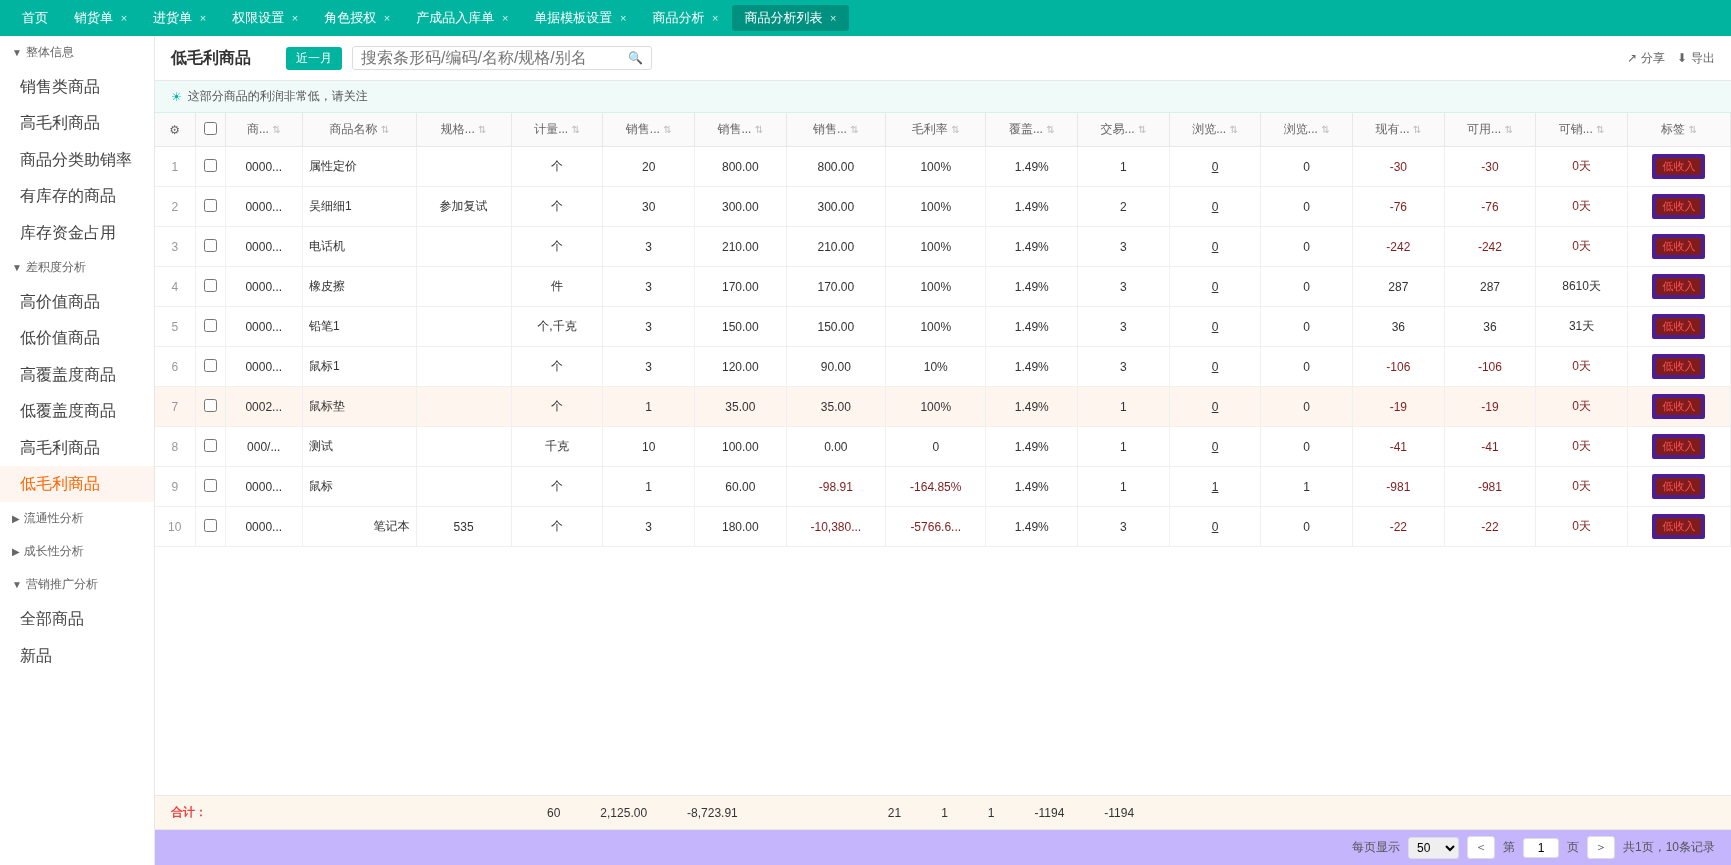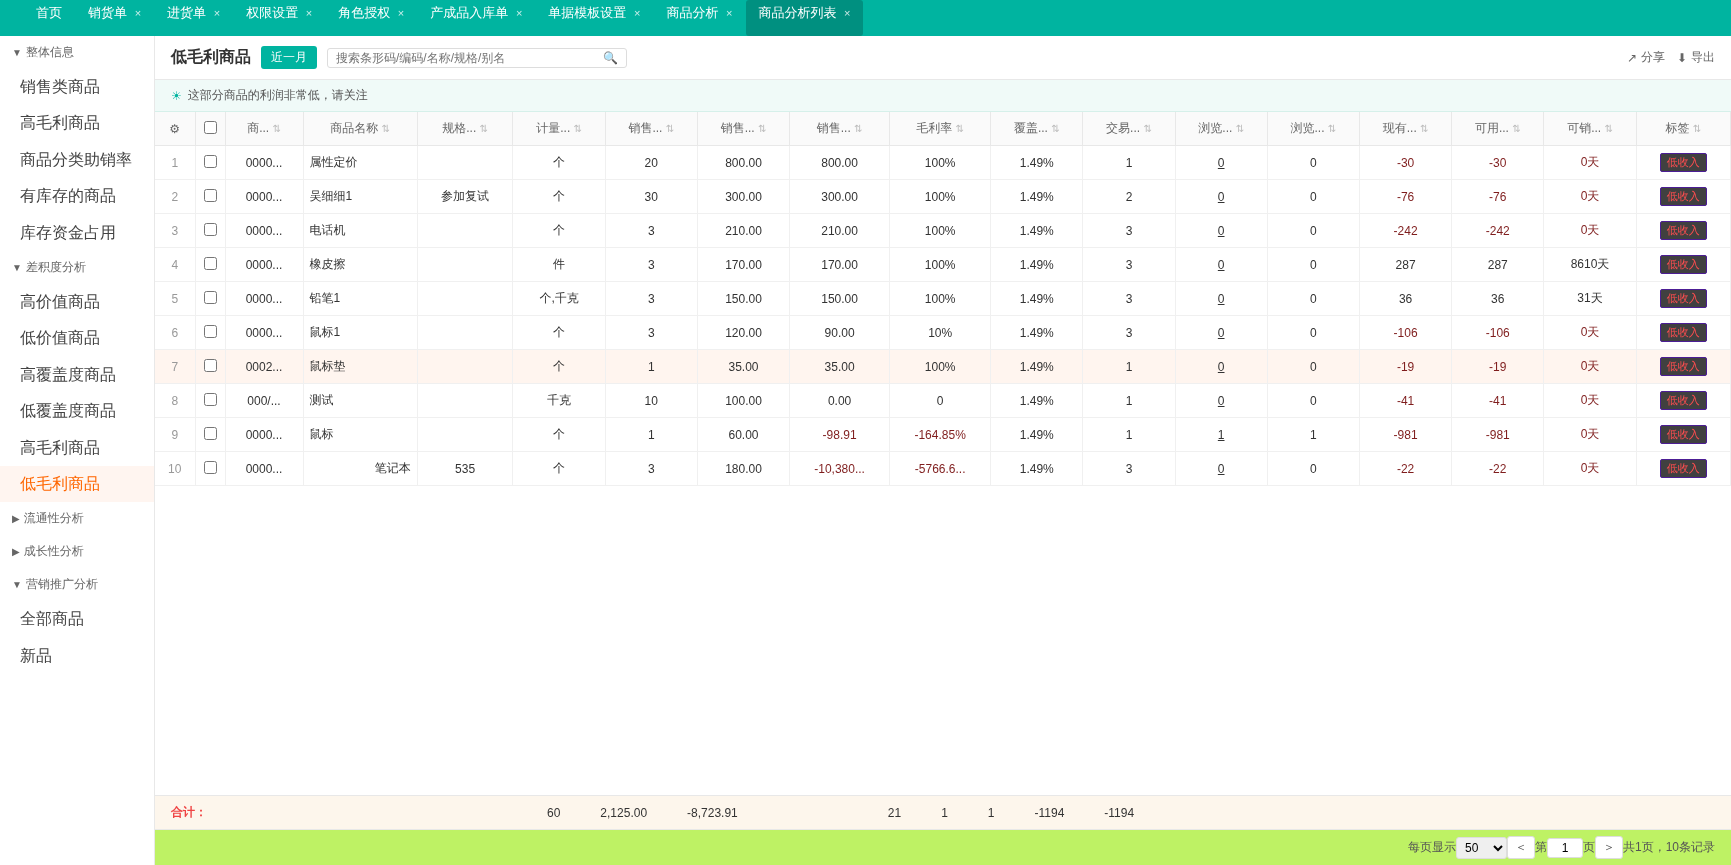--- a/index.html
+++ b/index.html
@@ -2,22 +2,23 @@
 <html><head>
   <meta charset="utf-8">
   <style>
     * { margin: 0; padding: 0; box-sizing: border-box; }
     body { font-family: 'Microsoft YaHei', Arial, sans-serif; font-size: 12px; background: #f5f5f5; color: #333; overflow: hidden; }
 
     
     .top-nav {
       background: #00b4a0;
       display: flex;
+      align-items: center;
       height: 36px;
-      padding: 0 24px;
+      padding: 0 10px;
       gap: 2px;
     }
     .nav-item {
       color: #fff;
       padding: 4px 12px;
       cursor: pointer;
       border-radius: 3px;
       font-size: 13px;
       white-space: nowrap;
     }
@@ -80,36 +81,37 @@
       color: #333;
     }
     .filter-btn {
       background: #00b4a0;
       color: #fff;
       border: none;
       border-radius: 3px;
       padding: 3px 10px;
       font-size: 12px;
       cursor: pointer;
+      margin-left: 25px;
     }
     .search-box {
       display: flex;
       align-items: center;
       border: 1px solid #ddd;
       border-radius: 3px;
       padding: 2px 8px;
       background: #fff;
       gap: 4px;
       flex: 1;
       max-width: 300px;
     }
     .search-box input {
       border: none;
       outline: none;
-      font-size: 12px;
+      font-size: 16px;
       width: 100%;
       color: #999;
     }
     .header-right {
       margin-left: auto;
       display: flex;
       align-items: center;
       gap: 12px;
     }
     .header-btn {
@@ -171,21 +173,21 @@
       border-right: 1px solid #f0f0f0;
       white-space: nowrap;
     }
     td.red { color: #7f1d1d; }
     .tag {
       display: inline-block;
       padding: 1px 6px;
       border-radius: 2px;
       font-size: 11px;
     }
-    .tag-low-income { background: #404040; color: #ff4d4f; border: 1px solid #4c1d95; }
+    .tag-low-income { background: #7f1d1d; color: #ff4d4f; border: 4px solid #4c1d95; }
 
     .underline-link { text-decoration: underline; color: #333; cursor: pointer; }
 
     
     .table-footer {
       background: #fdf6ec;
       border-top: 1px solid #e8e8e8;
       padding: 8px 16px;
       display: flex;
       align-items: center;
@@ -195,26 +197,27 @@
     }
     .footer-total { font-weight: bold; color: #ef4444; }
     .footer-values {
       display: flex;
       gap: 40px;
       flex: 1;
     }
 
     
     .pagination-bar {
-      background: #bef264;
+      background: #c4b5fd;
       border-top: 1px solid #e8e8e8;
       padding: 6px 16px;
       display: flex;
       align-items: center;
       justify-content: flex-end;
+      gap: 8px;
       font-size: 12px;
       color: #555;
     }
     .page-size-select {
       border: 1px solid #ddd;
       border-radius: 3px;
       padding: 2px 4px;
       font-size: 12px;
     }
     .page-btn {

